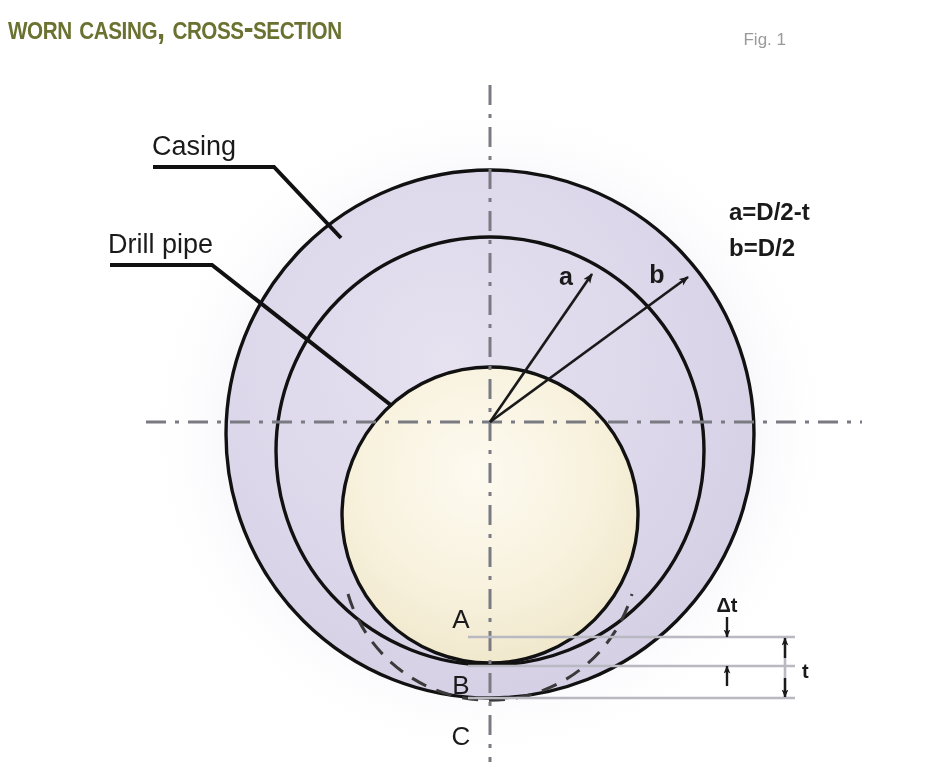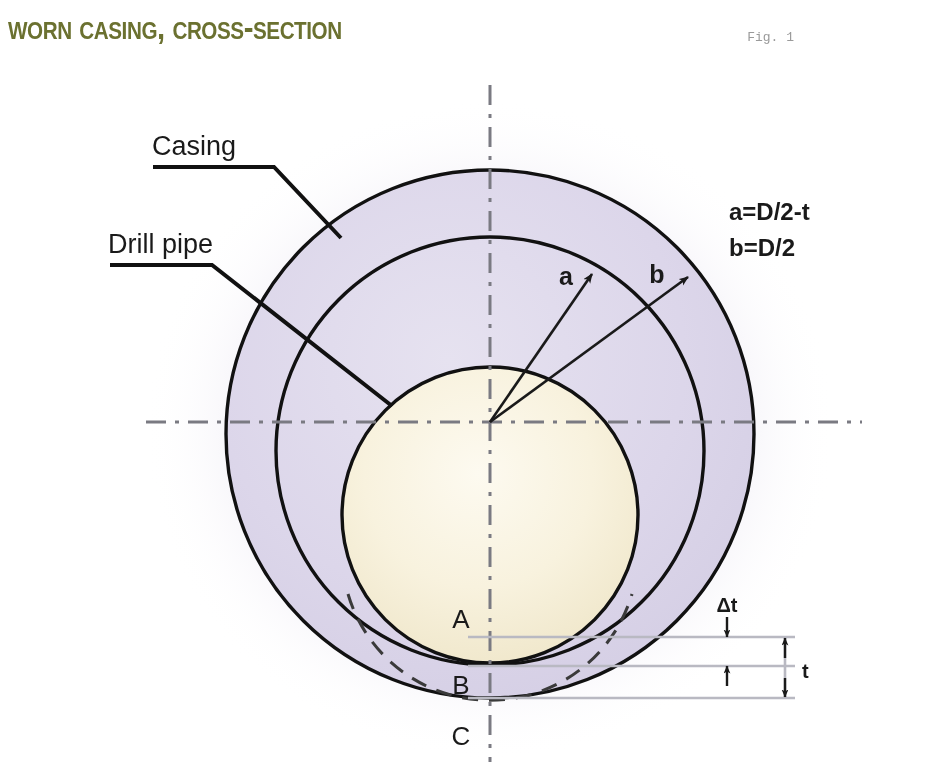--- a/index.html
+++ b/index.html
@@ -30,25 +30,25 @@
     letter-spacing: -0.5px;
     color: #6b7130;
     font-variant: small-caps;
     text-transform: lowercase;
     transform: scaleX(0.86);
     transform-origin: left top;
     white-space: nowrap;
   }
   #figure-number {
     position: absolute;
-    right: 14px;
+    right: 22px;
     top: 30px;
-    font-size: 13px;
+    font-size: 17px;
     color: #9a9a9a;
-    font-family: Liberation Mono, monospace;
+    font-family: Liberation Sans, sans-serif;
     white-space: nowrap;
   }
   #diagram-svg {
     position: absolute;
     left: 0;
     top: 0;
   }
   .svg-label {
     font-family: "Liberation Sans", sans-serif;
     fill: #1a1a1a;

